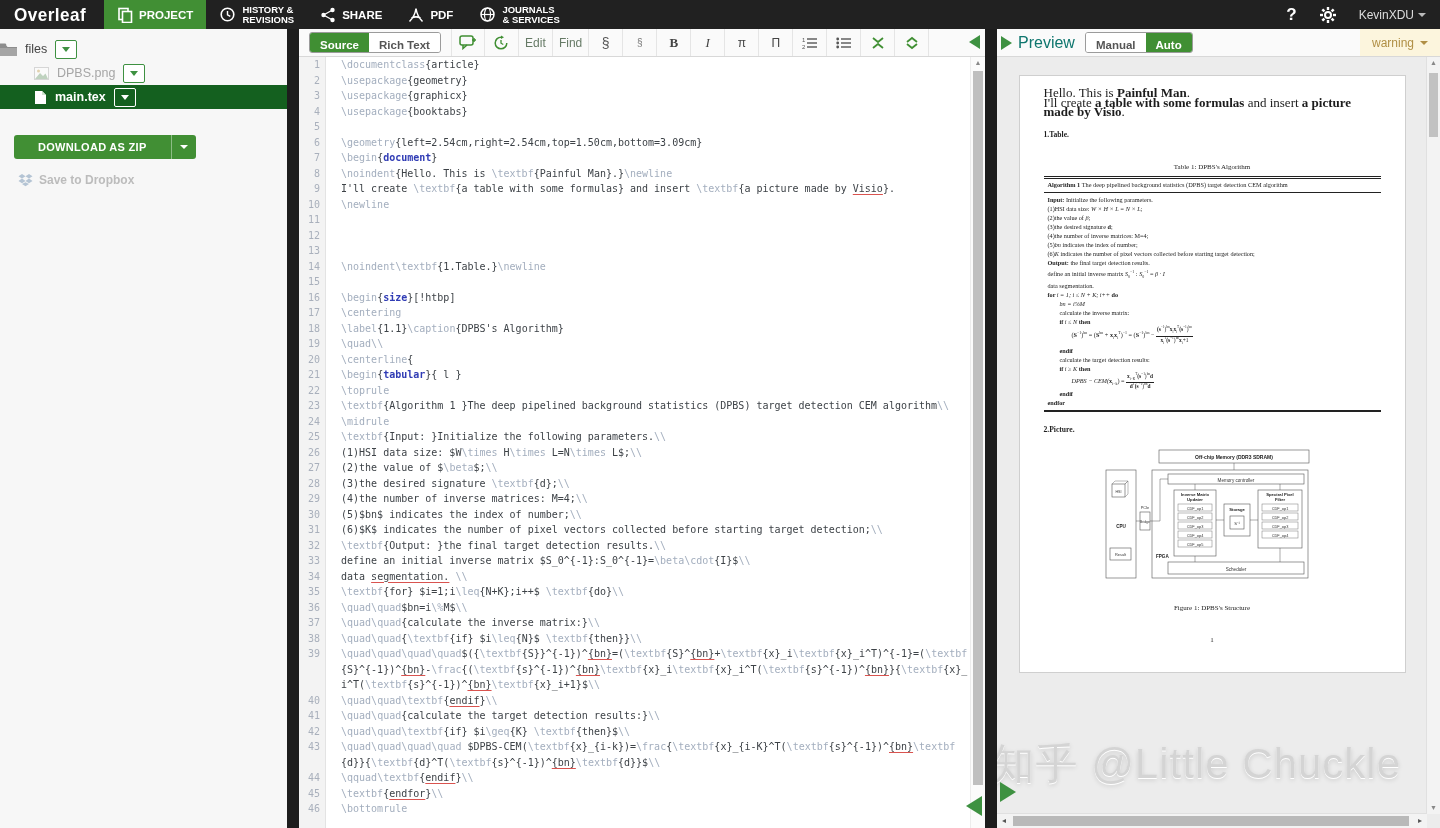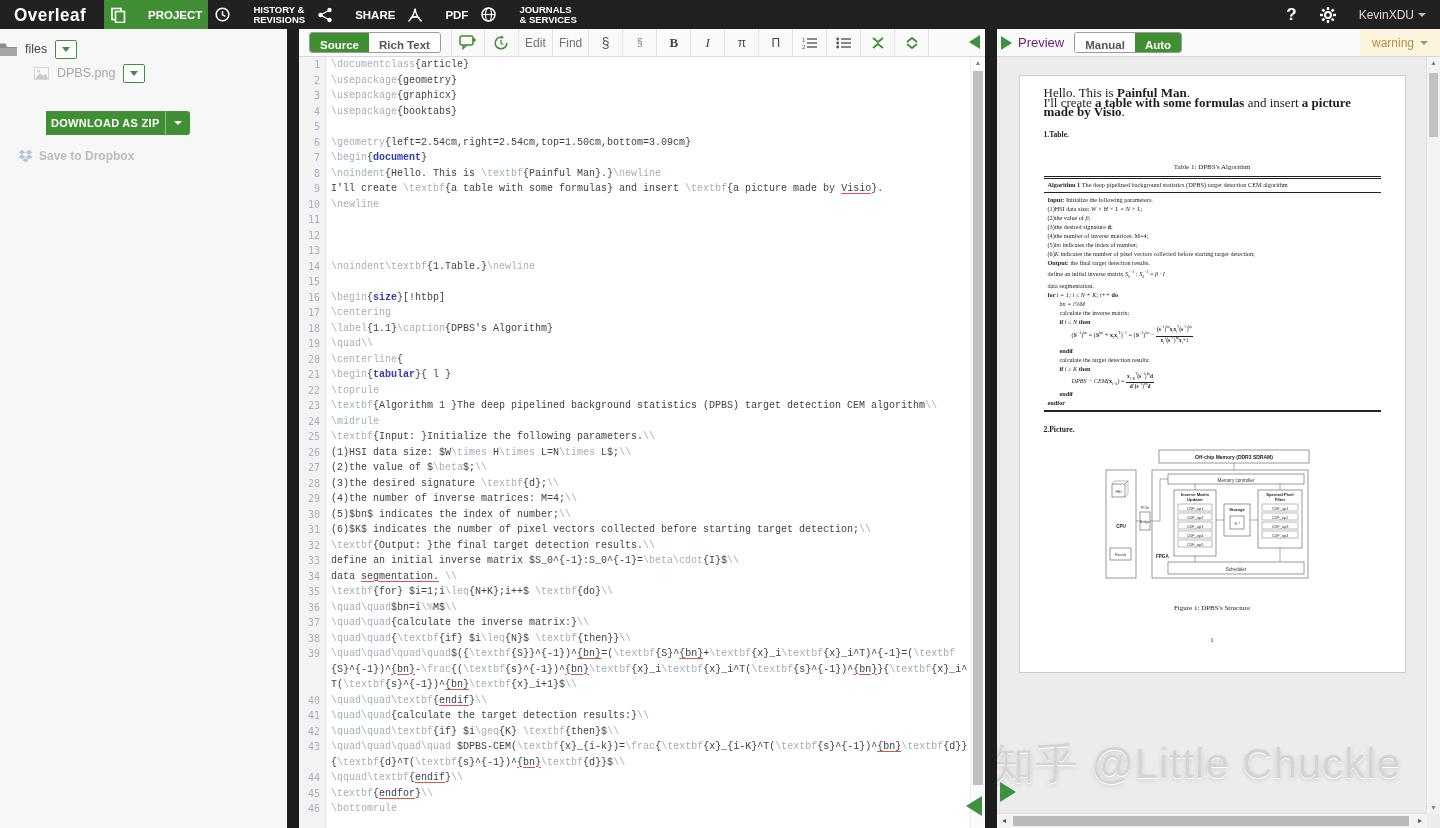--- a/index.html
+++ b/index.html
@@ -1,21 +1,21 @@
 <!DOCTYPE html>
 <html><head>
 <meta charset="utf-8">
 <style>
   html,body{margin:0;padding:0;width:1440px;height:828px;overflow:hidden;background:#fff;
     font-family:"Liberation Sans",sans-serif;-webkit-font-smoothing:antialiased;}
   .topbar{position:absolute;top:0;left:0;right:0;height:29px;background:#212121;display:flex;align-items:stretch;color:#fff;}
   .logo{display:flex;align-items:center;padding:0 14px 0 10px;font-size:19px;font-weight:bold;letter-spacing:.5px;cursor:pointer;}
   .logo .leafO{display:inline-block;transform:scaleX(.9);}
   .nav{display:flex;align-items:stretch;}
-  .nav-tab{display:flex;align-items:center;gap:22px;padding:0 6px;font-size:11.5px;font-weight:bold;color:#fff;cursor:pointer;}
+  .nav-tab{display:flex;align-items:center;gap:6px;padding:0 13px;font-size:11.5px;font-weight:bold;color:#fff;cursor:pointer;}
   .nav-tab.active{background:#418f34;}
   .nav-tab .two{display:flex;flex-direction:column;font-size:9.5px;line-height:10px;text-align:left;}
   .tb-right{margin-left:auto;display:flex;align-items:center;gap:22px;padding-right:14px;}
   .help-q{font-size:17px;font-weight:bold;cursor:pointer;}
   .user{font-size:12px;color:#ddd;cursor:pointer;}
   .caret{display:inline-block;width:0;height:0;border-left:4px solid transparent;border-right:4px solid transparent;border-top:4px solid #bbb;margin-left:4px;vertical-align:middle;}
 
   .main{position:absolute;top:29px;left:0;right:0;bottom:0;display:flex;}
   .vdiv{width:12px;background:#1d1d1d;flex:none;}
 
@@ -33,51 +33,51 @@
   .trow{display:flex;align-items:center;height:24px;font-size:12.5px;color:#444;cursor:pointer;}
   .trow .ddl{margin-left:8px;width:20px;height:17px;border:1px solid #3e9141;background:#fff;display:flex;align-items:center;justify-content:center;border-radius:2px;}
   .ddl i{width:0;height:0;border-left:4px solid transparent;border-right:4px solid transparent;border-top:5px solid #3e9141;}
   .trow.sel{background:#14601f;color:#fff;font-weight:bold;}
   .trow.sel .ddl{background:transparent;border-color:#fff;}
   .trow.sel .ddl i{border-top-color:#fff;}
   .trow.faded{color:#a6a6a6;}
   .ind1{} .ind2{padding-left:34px;}
   .ficon{margin-right:8px;flex:none;display:inline-flex;}
   .zipbtn{margin:26px 0 0 14px;display:inline-flex;border-radius:3px;overflow:hidden;cursor:pointer;}
-  .zipmain{background:#418f34;color:#fff;font-size:11px;font-weight:bold;padding:6px 5px;letter-spacing:.3px;margin-left:32px;}
+  .zipmain{background:#418f34;color:#fff;font-size:11px;font-weight:bold;padding:6px 24px;letter-spacing:.3px;}
   .zipcaret{background:#418f34;border-left:1px solid rgba(255,255,255,.4);display:flex;align-items:center;padding:0 8px;}
   .zipcaret i{width:0;height:0;border-left:4px solid transparent;border-right:4px solid transparent;border-top:4px solid #fff;}
   .dropbox{margin:14px 0 0 18px;display:flex;align-items:center;gap:6px;color:#bcbcbc;font-size:12px;font-weight:bold;}
 
   
   .editor{width:686px;flex:none;position:relative;background:#fff;}
   .ed-toolbar{height:27px;background:#fafafa;border-bottom:1px solid #d8d8d8;display:flex;align-items:center;position:relative;}
   .seg-group{display:flex;margin-left:10px;border:1px solid #9b9b9b;border-radius:3px;overflow:hidden;height:19px;}
   .seg{font-size:11.5px;padding:12px 10px;background:#fff;color:#555;cursor:pointer;display:flex;align-items:center;font-weight:bold;}
   .seg.on{background:#408f33;color:#fff;}
   .tbtn{height:27px;min-width:34px;display:flex;align-items:center;justify-content:center;border-right:1px solid #e5e5e5;cursor:pointer;color:#667a66;font-size:12px;background:none;border-top:none;border-bottom:none;border-left:none;font-family:inherit;text-align:center;}
   .tbtn.first{border-left:1px solid #e5e5e5;margin-left:10px;}
   .ed-collapse{position:absolute;right:5px;top:6px;cursor:pointer;}
   .code-wrap{position:absolute;top:28px;left:0;right:14px;bottom:0;overflow:hidden;background:#fff;}
   .gutterbg{position:absolute;top:0;left:0;bottom:0;width:26px;background:#f3f3f3;border-right:1px solid #e3e3e3;}
   .cl{display:flex;position:relative;line-height:15.5px;font-family:"DejaVu Sans Mono",monospace;font-size:10px;}
   .ln{width:21px;padding-right:6px;text-align:right;color:#a9b0bc;flex:none;user-select:none;}
-  .ct{margin-left:5px;width:640px;white-space:pre-wrap;word-break:break-all;color:#3d4247;font-family:Liberation Mono, monospace;}
+  .ct{margin-left:15px;width:640px;white-space:pre-wrap;word-break:break-all;color:#3d4247;}
   .cmd{color:#a3aebe;}
   .env{color:#303cb5;font-weight:bold;}
   .miss{text-decoration:underline;text-decoration-color:#d9534f;text-underline-offset:2px;}
   .escroll{position:absolute;top:28px;right:0;width:14px;bottom:0;background:#fbfbfb;border-left:1px solid #ececec;}
   .sarrow{position:absolute;left:0;width:100%;text-align:center;font-size:7px;color:#888;line-height:12px;cursor:pointer;}
   .ethumb{position:absolute;top:14px;left:2px;width:10px;height:714px;background:#bfbfbf;cursor:grab;}
   .ed-collapse-bottom{position:absolute;right:3px;bottom:12px;cursor:pointer;}
 
   
   .preview{flex:1;position:relative;background:#ececec;}
   .pv-toolbar{height:27px;background:#fafafa;border-bottom:1px solid #d8d8d8;display:flex;align-items:center;position:relative;}
-  .pv-label{font-size:13px;color:#701a75;margin-left:6px;}
+  .pv-label{font-size:16px;color:#0f766e;margin-left:6px;}
   .pv-expand{margin-left:4px;cursor:pointer;}
   .warnbox{position:absolute;right:0;top:0;bottom:0;background:#fcf5dd;display:flex;align-items:center;padding:0 12px;cursor:pointer;font-size:12px;color:#b08f45;}
   .warnbox i{width:0;height:0;border-left:4px solid transparent;border-right:4px solid transparent;border-top:4px solid #b08f45;margin-left:6px;}
   .pdfarea{position:absolute;top:28px;left:0;right:13px;bottom:14px;background:#ececec;overflow:hidden;}
   .page{width:387px;margin:18px auto 0;background:#fff;border:1px solid #cfcfcf;box-sizing:border-box;
     padding:12px 24px 28px;font-family:"Liberation Serif","DejaVu Serif",serif;color:#1d1d1d;}
   .p1{font-size:13px;line-height:9.6px;}
   .sec{font-size:7.6px;font-weight:bold;margin-top:13px;}
   .tcaption{font-size:7px;text-align:center;margin-top:24px;}
   .alg-table{margin-top:5px;border-top:3px double #222;border-bottom:2px solid #222;}
@@ -203,20 +203,32 @@
       </div>
       <div class="trow ind2 faded">
         <span class="ficon" style="opacity:.45">
           <svg width="15" height="13" viewBox="0 0 15 13">
               <rect x="0.5" y="0.5" width="14" height="12" fill="#fff" stroke="#b0b0b0"></rect>
               <circle cx="4.5" cy="4" r="1.5" fill="#c9a75a"></circle>
               <path d="M1 12 L6 6 L9 9 L11.5 6.5 L14 12 z" fill="#7da77d"></path>
             </svg>
         </span>
         <span>DPBS.png</span>
+        <span class="ddl">
+            <i></i>
+          </span>
+      </div>
+      <div class="trow sel" style="padding-left:34px">
+        <span class="ficon">
+          <svg width="13" height="15" viewBox="0 0 13 15">
+              <path d="M1 1 h7 l4 4 v9 H1 z" fill="#fff"></path>
+              <path d="M8 1 l4 4 h-4 z" fill="#cfe3cf"></path>
+            </svg>
+        </span>
+        <span>main.tex</span>
         <span class="ddl">
             <i></i>
           </span>
       </div>
     </div>
     <div class="zipbtn">
       <span class="zipmain">DOWNLOAD AS ZIP</span>
       <span class="zipcaret">
           <i></i>
         </span>

